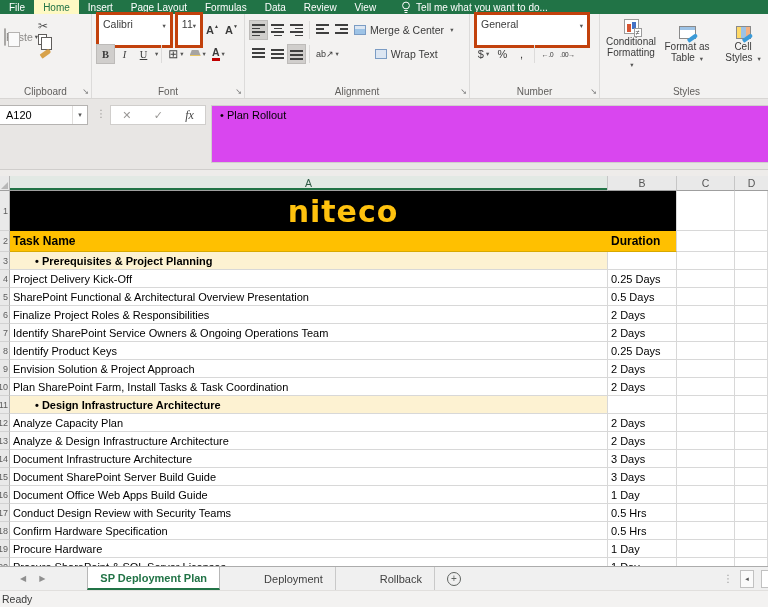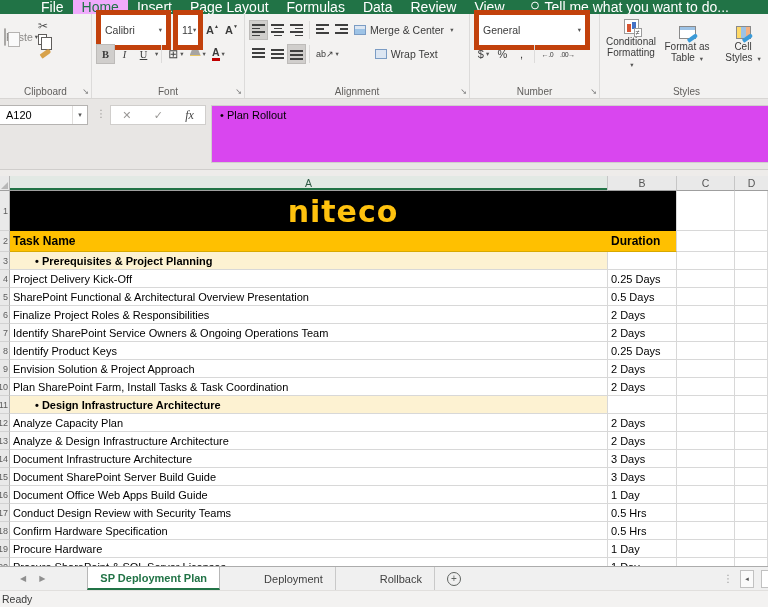--- a/index.html
+++ b/index.html
@@ -1,40 +1,40 @@
 <!DOCTYPE html>
 <html style="--green: #217346; --band: #FFC000; --logoy: #FFC20E; --cream: #FDF2D2; --banner: #000000;"><head>
 <meta charset="utf-8">
 <style>
   * { box-sizing: border-box; margin: 0; padding: 0; }
   html,body { width:768px; height:607px; overflow:hidden;
     font-family:"Liberation Sans", sans-serif; background:#fff; }
 
   
   .tabrow { height:14px; background:var(--green,#217346); display:flex; align-items:stretch;
-    color:#fff; font-size:14px;padding-left:32px; }
+    color:#fff; font-size:10px; }
   .rtab { display:flex; align-items:center; padding:0 9px; cursor:default; white-space:nowrap; }
-  .rtab.active { background:#f0abfc; color:#217346; }
+  .rtab.active { background:#fef9c3; color:#217346; }
   .tellme { display:flex; align-items:center; gap:5px; margin-left:16px; }
   .bulb { width:10px; height:13px; }
 
   
   .ribbon { height:85px; background:#f3f2f1; border-bottom:1px solid #d8d6d4;
     display:flex; font-size:10.5px; color:#3b3b3b; position:relative; }
   .rgroup { position:relative; border-right:1px solid #dcdbda; padding:4px 3px 14px 4px; flex:none; }
   .rgroup-label { position:absolute; left:0; right:0; bottom:1px; text-align:center;
     font-size:10px; color:#605e5c; }
   .launcher { position:absolute; right:2px; bottom:2px; font-size:8px; color:#767676; line-height:8px; }
   .rrow { display:flex; align-items:center; height:24px; }
   .rbtn { min-width:19px; height:20px; display:flex; align-items:center; justify-content:center;
     padding:0 2px; border:1px solid transparent; }
   .rbtn.selected { background:#d0cecc; border-color:#bdbbb9; }
   .dd { font-size:6.5px; color:#555; margin-left:2px; }
-  .combo { background:#fff; border:5px solid #c2410c; height:17px; display:flex;
-    align-items:center; font-size:10.5px; padding:15px 4px; }
+  .combo { background:#fff; border:3px solid #c2410c; height:17px; display:flex;
+    align-items:flex-end; font-size:10.5px; padding:15px 4px; }
   .combo .dd { margin-left:auto; }
   .vsep { width:1px; height:18px; background:#dcdbda; margin:0 3px; }
 
   
   .g-clip { width:92px; }
   .clip-wrap { display:flex; }
   .paste-btn { width:34px; display:flex; flex-direction:row; align-items:center; color:#8a8886; }
   .clipboard-ic { width:15px; height:18px; background:#d2d0ce; border:1px solid #aaa8a6;
     border-radius:2px; position:relative; }
   .clipboard-ic::before { content:""; position:absolute; left:3px; top:3px; width:10px; height:13px;

